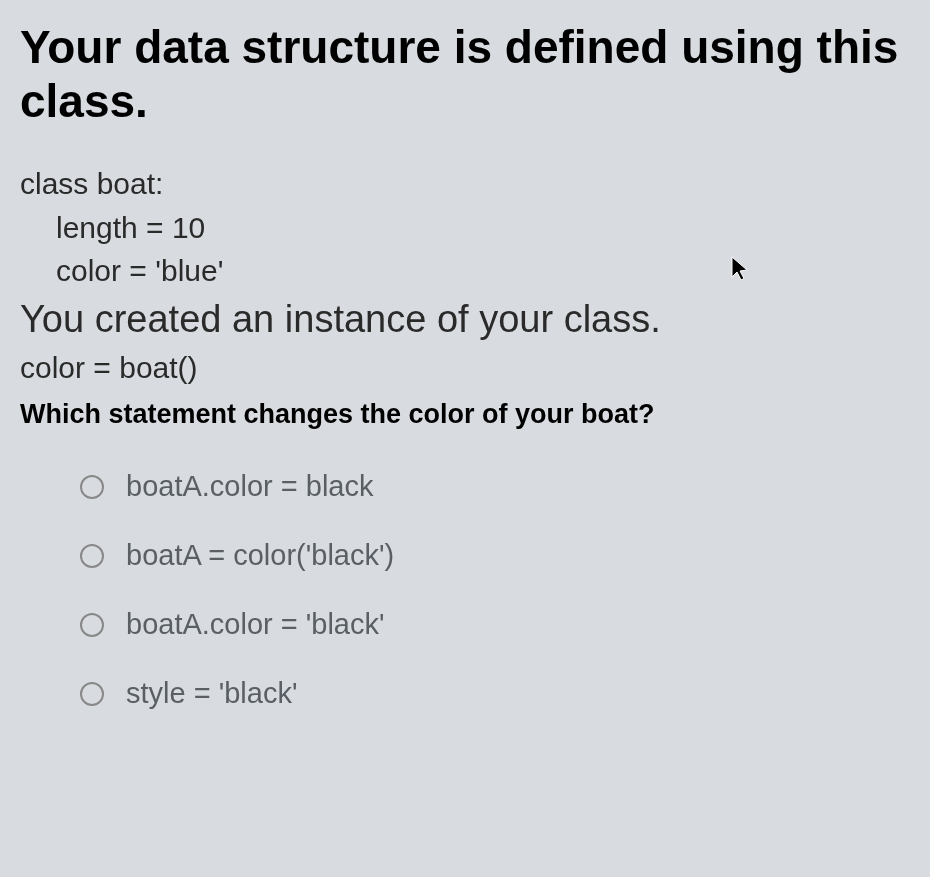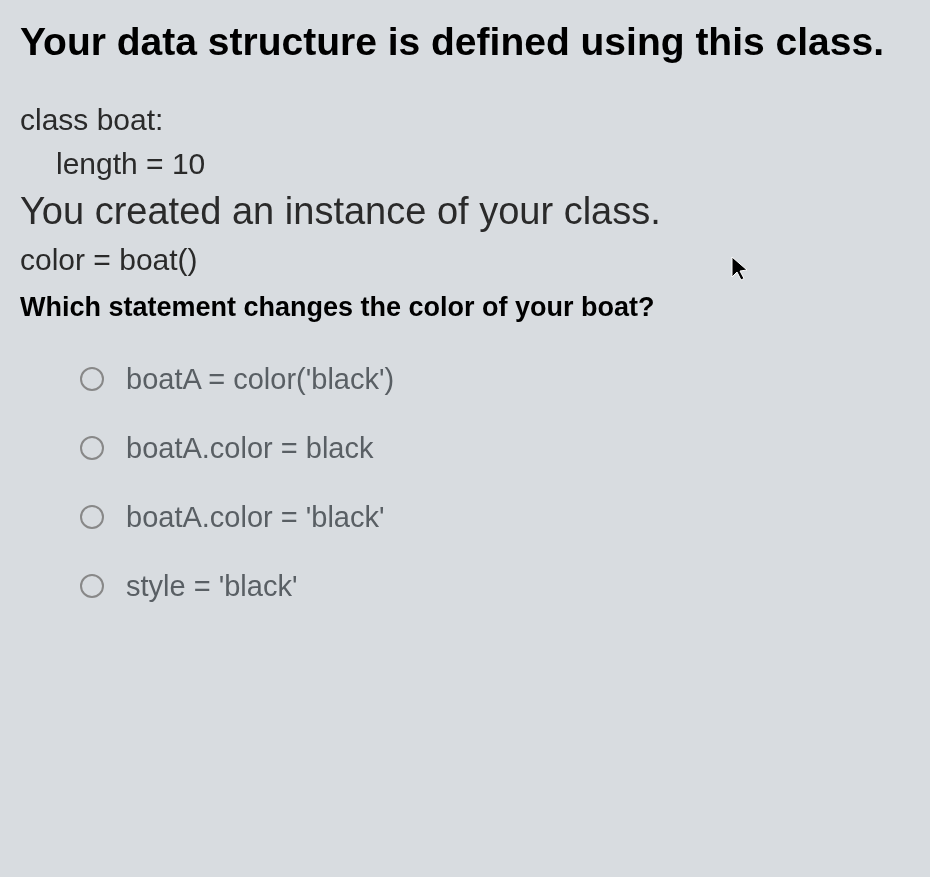--- a/index.html
+++ b/index.html
@@ -11,21 +11,21 @@
       background: #d8dce0;
       font-family: Arial, Helvetica, sans-serif;
       width: 930px;
       height: 877px;
       padding: 20px 10px 10px 20px;
       color: #1a1a1a;
       position: relative;
       overflow: hidden;
     }
     .heading {
-      font-size: 39px;
+      font-size: 46px;
       font-weight: bold;
       margin-bottom: 34px;
       color: #000;
     }
     .code-block {
       font-size: 30px;
       line-height: 1.45;
       color: #2a2a2a;
     }
     .indent {
@@ -83,34 +83,35 @@
     }
   </style>
 </head>
 <body>
 
 <div class="heading">Your data structure is defined using this class.</div>
 
 <div class="code-block">
   <div>class boat:</div>
   <div class="indent">length = 10</div>
+  <div class="indent">color = 'blue'</div>
   <div class="prompt-text">You created an instance of your class.</div>
   <div>color = boat()</div>
 </div>
 
 <div class="question">Which statement changes the color of your boat?</div>
 
 <div class="options">
   <div class="option">
     <span class="radio"></span>
-    <span class="option-label">boatA = color('black')</span>
+    <span class="option-label">boatA.color = black</span>
   </div>
   <div class="option">
     <span class="radio"></span>
-    <span class="option-label">boatA.color = black</span>
+    <span class="option-label">boatA = color('black')</span>
   </div>
   <div class="option">
     <span class="radio"></span>
     <span class="option-label">boatA.color = 'black'</span>
   </div>
   <div class="option">
     <span class="radio"></span>
     <span class="option-label">style = 'black'</span>
   </div>
 </div>

